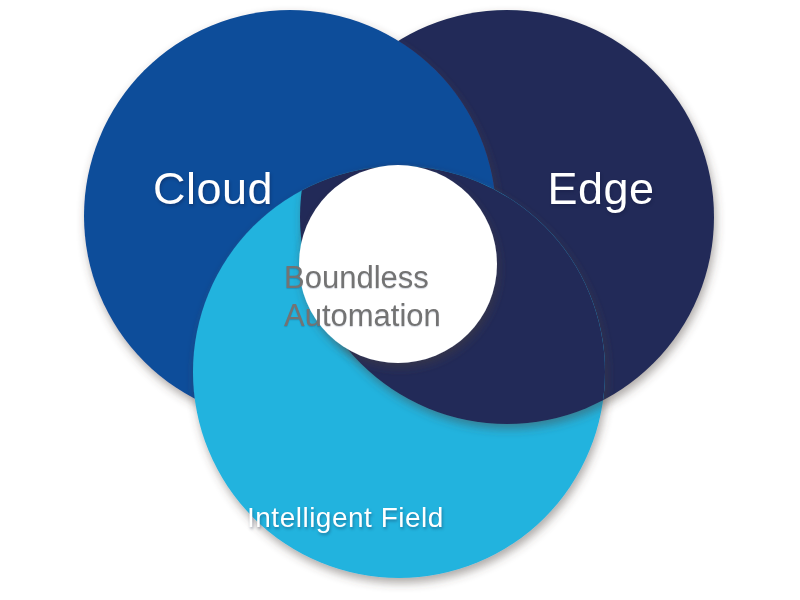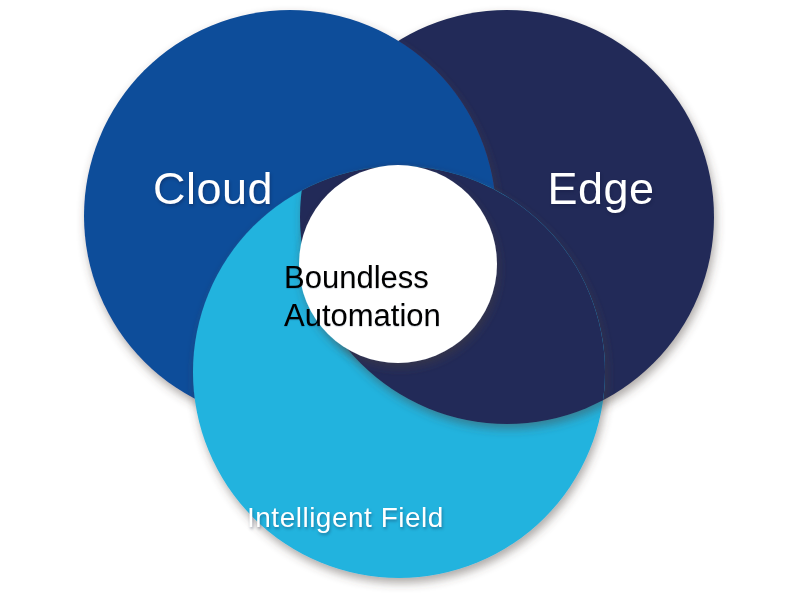--- a/index.html
+++ b/index.html
@@ -42,21 +42,21 @@
   .label-edge  { left: 601px; top: 153px; }
   .label-field {
     left: 397px; top: 482px;
     font-size: 28px;
     line-height: 1.12;
     white-space: normal;
     width: 300px;
   }
   .label-center {
     left: 399px; top: 261px;
-    color: #000000;
+    color: #737373;
     font-size: 31px;
     line-height: 1.22;
     white-space: normal;
     width: 230px;
     text-shadow: 0 1px 1px rgba(10, 30, 80, 0.18);
   }
 </style>
 </head>
 <body>
 

